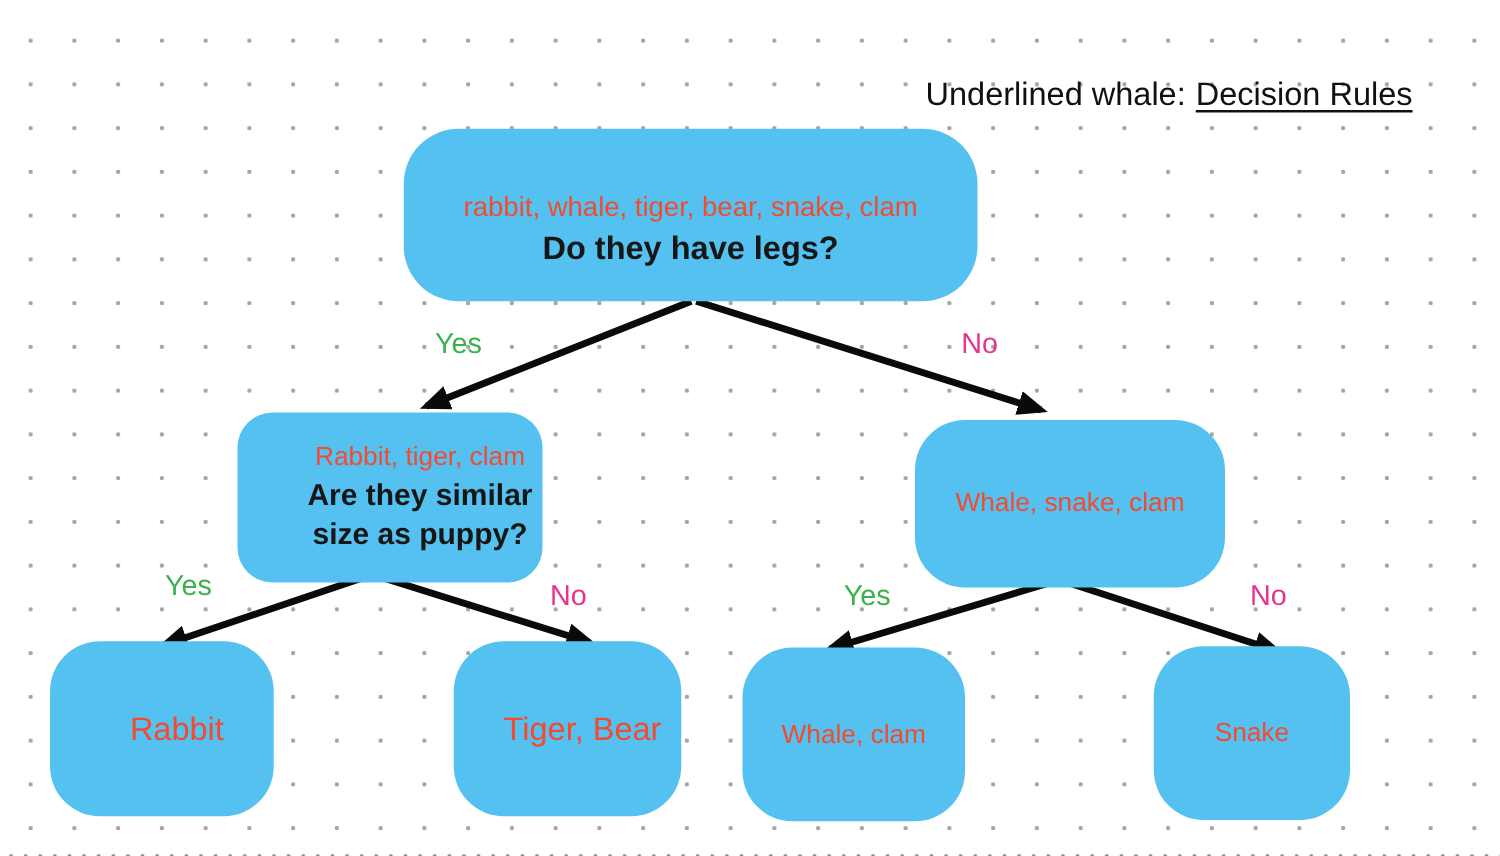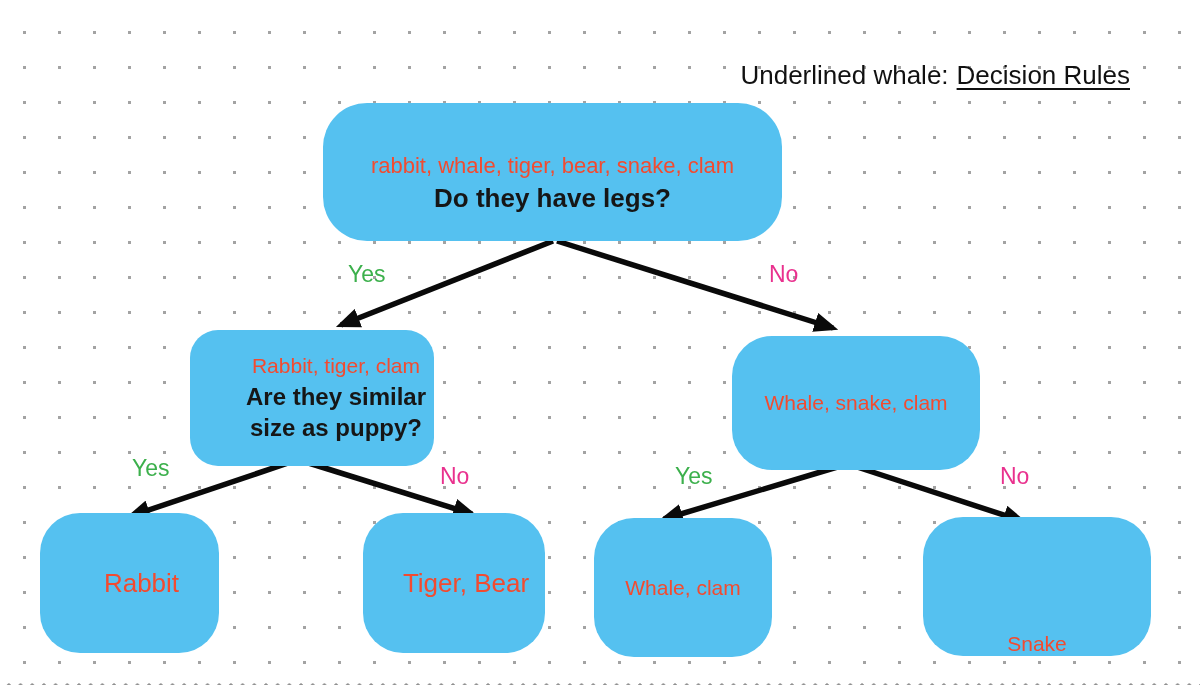--- a/index.html
+++ b/index.html
@@ -34,21 +34,21 @@
     position:absolute;background:var(--node-fill);
     display:flex;flex-direction:column;align-items:center;justify-content:center;
     text-align:center;cursor:pointer;
   }
   .node-root{left:323px;top:103px;width:459px;height:138px;border-radius:44px;}
   .node-left{left:190px;top:330px;width:244px;height:136px;border-radius:28px;padding-left:48px;}
   .node-right{left:732px;top:336px;width:248px;height:134px;border-radius:40px;justify-content:center;}
   .leaf-rabbit{left:40px;top:513px;width:179px;height:140px;border-radius:40px;}
   .leaf-tiger{left:363px;top:513px;width:182px;height:140px;border-radius:40px;}
   .leaf-whale{left:582px;top:518px;width:178px;height:139px;border-radius:40px;margin-left:12px;}
-  .leaf-snake{left:923px;top:517px;width:228px;height:139px;border-radius:40px;justify-content:flex-end;}
+  .leaf-snake{left:923px;top:517px;width:157px;height:139px;border-radius:40px;}
   .items{color:var(--item-text);line-height:1.25;}
   .node-root .items{font-size:22px;margin-top:24px;}
   .node-left .items,.node-right .items{font-size:21px;}
   .question{
     color:var(--question-text);font-weight:700;white-space:pre-line;line-height:1.3;
     text-underline-offset:4px;text-decoration-thickness:2.5px;
     margin-top:2px;
   }
   .node-root .question{font-size:26px;}
   .node-left .question,.node-right .question{font-size:24px;}

